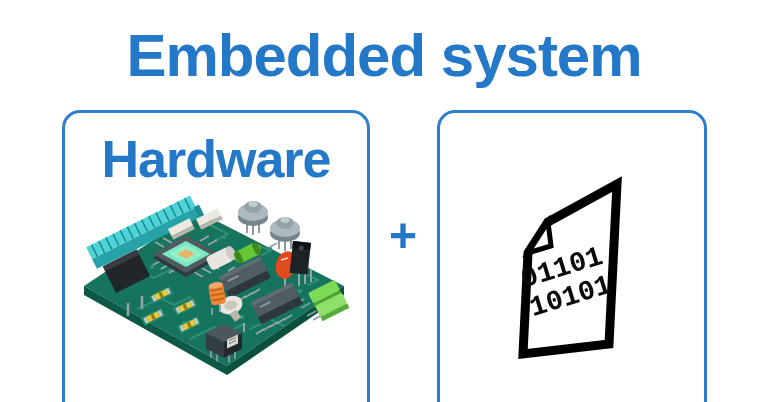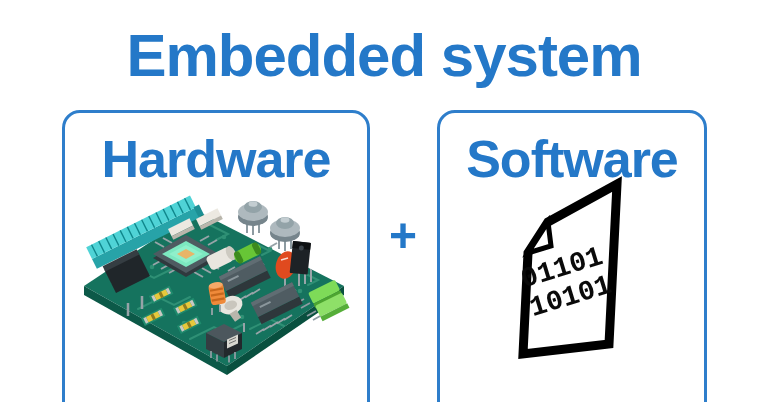--- a/index.html
+++ b/index.html
@@ -245,21 +245,20 @@
       <rect width="15" height="21" rx="4" fill="#ef8a3a"></rect>
       <path d="M1,6 h13 M1,11 h13 M1,16 h13" stroke="#c7671c" stroke-width="2.2"></path>
       <ellipse cx="7.5" cy="1.5" rx="7" ry="3" fill="#f6a968"></ellipse>
     </g>
   </svg>
 </div>
 
 <div class="plus">+</div>
 
 <div class="box box--software">
-  <div class="box-label">Software</div>
 
   <svg class="doc-svg" viewBox="0 0 126 198" aria-hidden="true">
     <path d="M46,47 L115,9 L107,169 L21,179 L26,78 Z" fill="#ffffff" stroke="#000000" stroke-width="9" stroke-linejoin="miter"></path>
     <path d="M46,47 L26,78 L49,71 Z" fill="#ffffff" stroke="#000000" stroke-width="5" stroke-linejoin="miter"></path>
     <g transform="rotate(-17 64 106)" text-anchor="middle">
       <text class="binary" x="64" y="100">01101</text>
       <text class="binary" x="64" y="130">10101</text>
     </g>
   </svg>
 </div>

